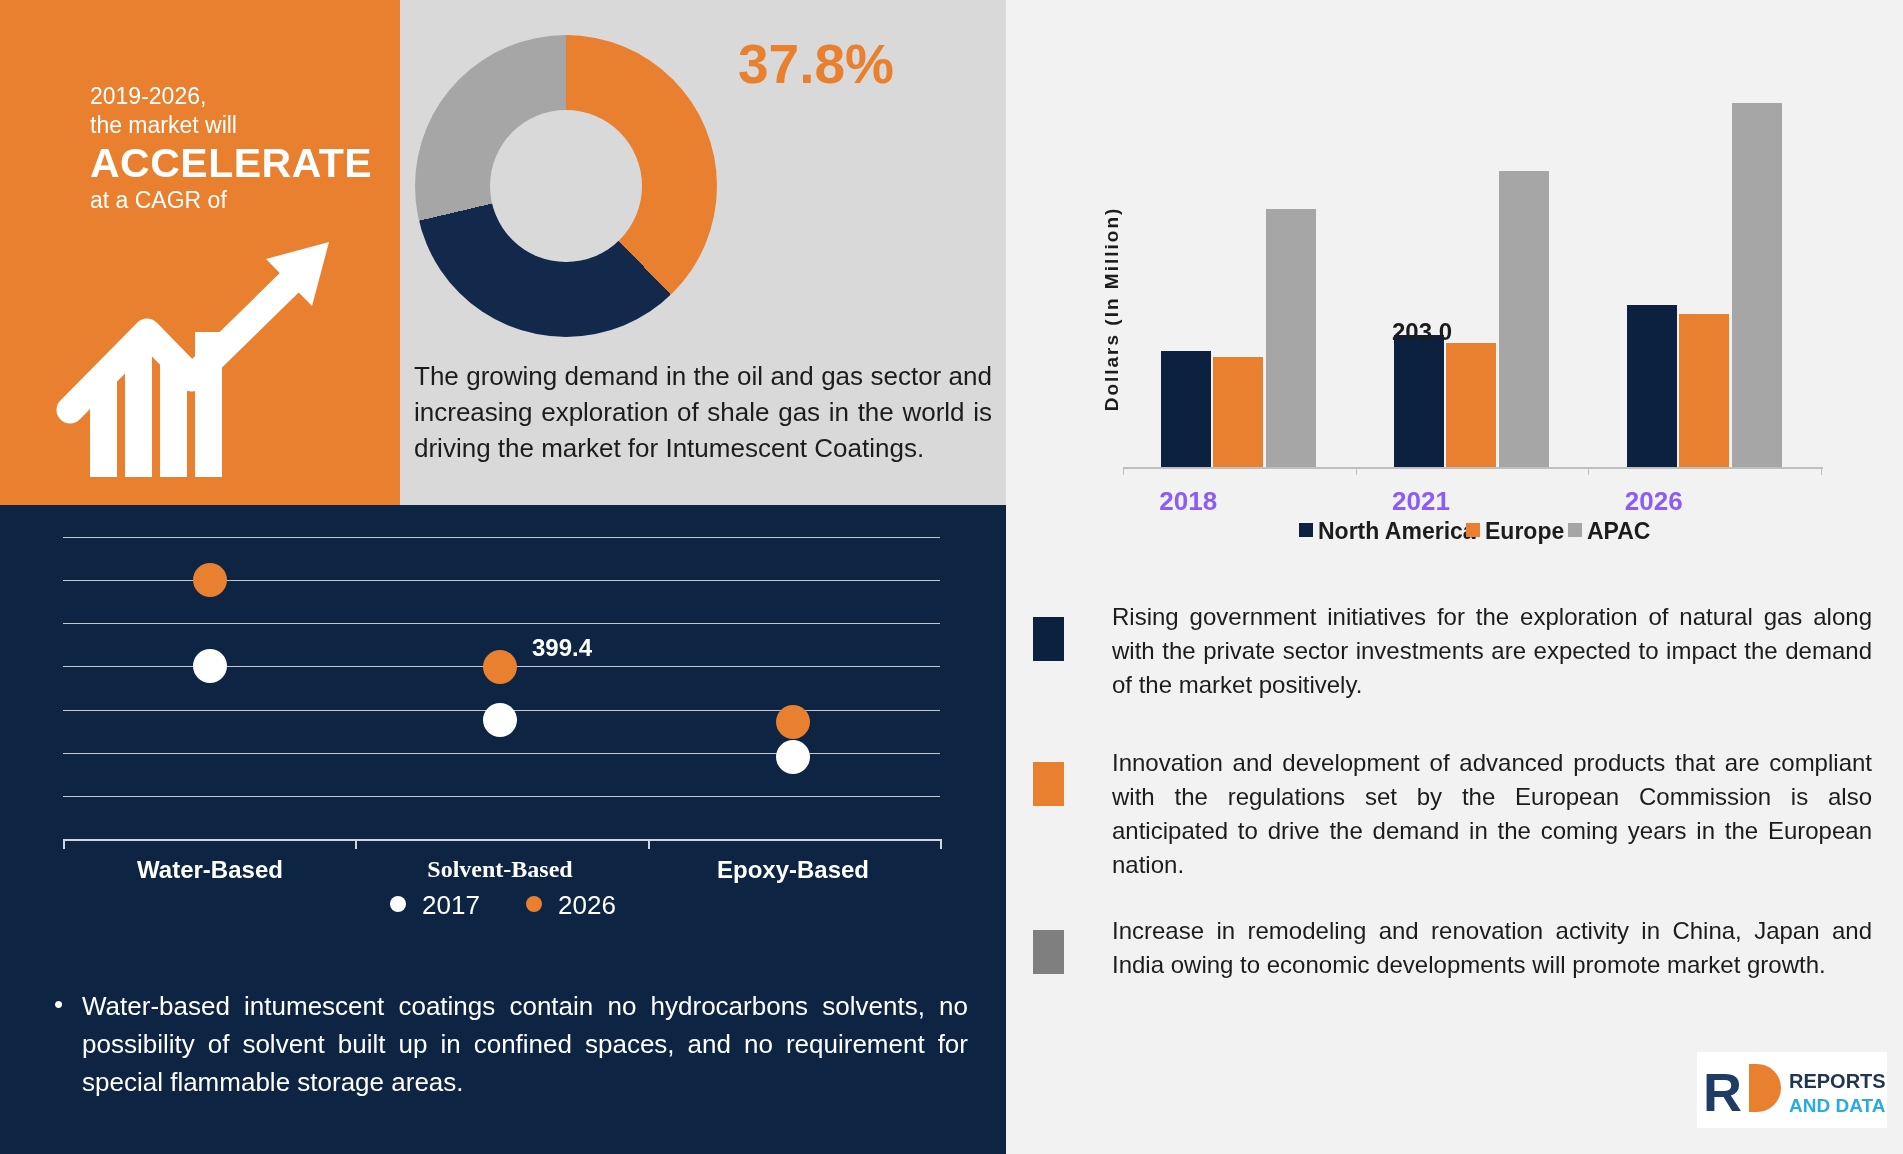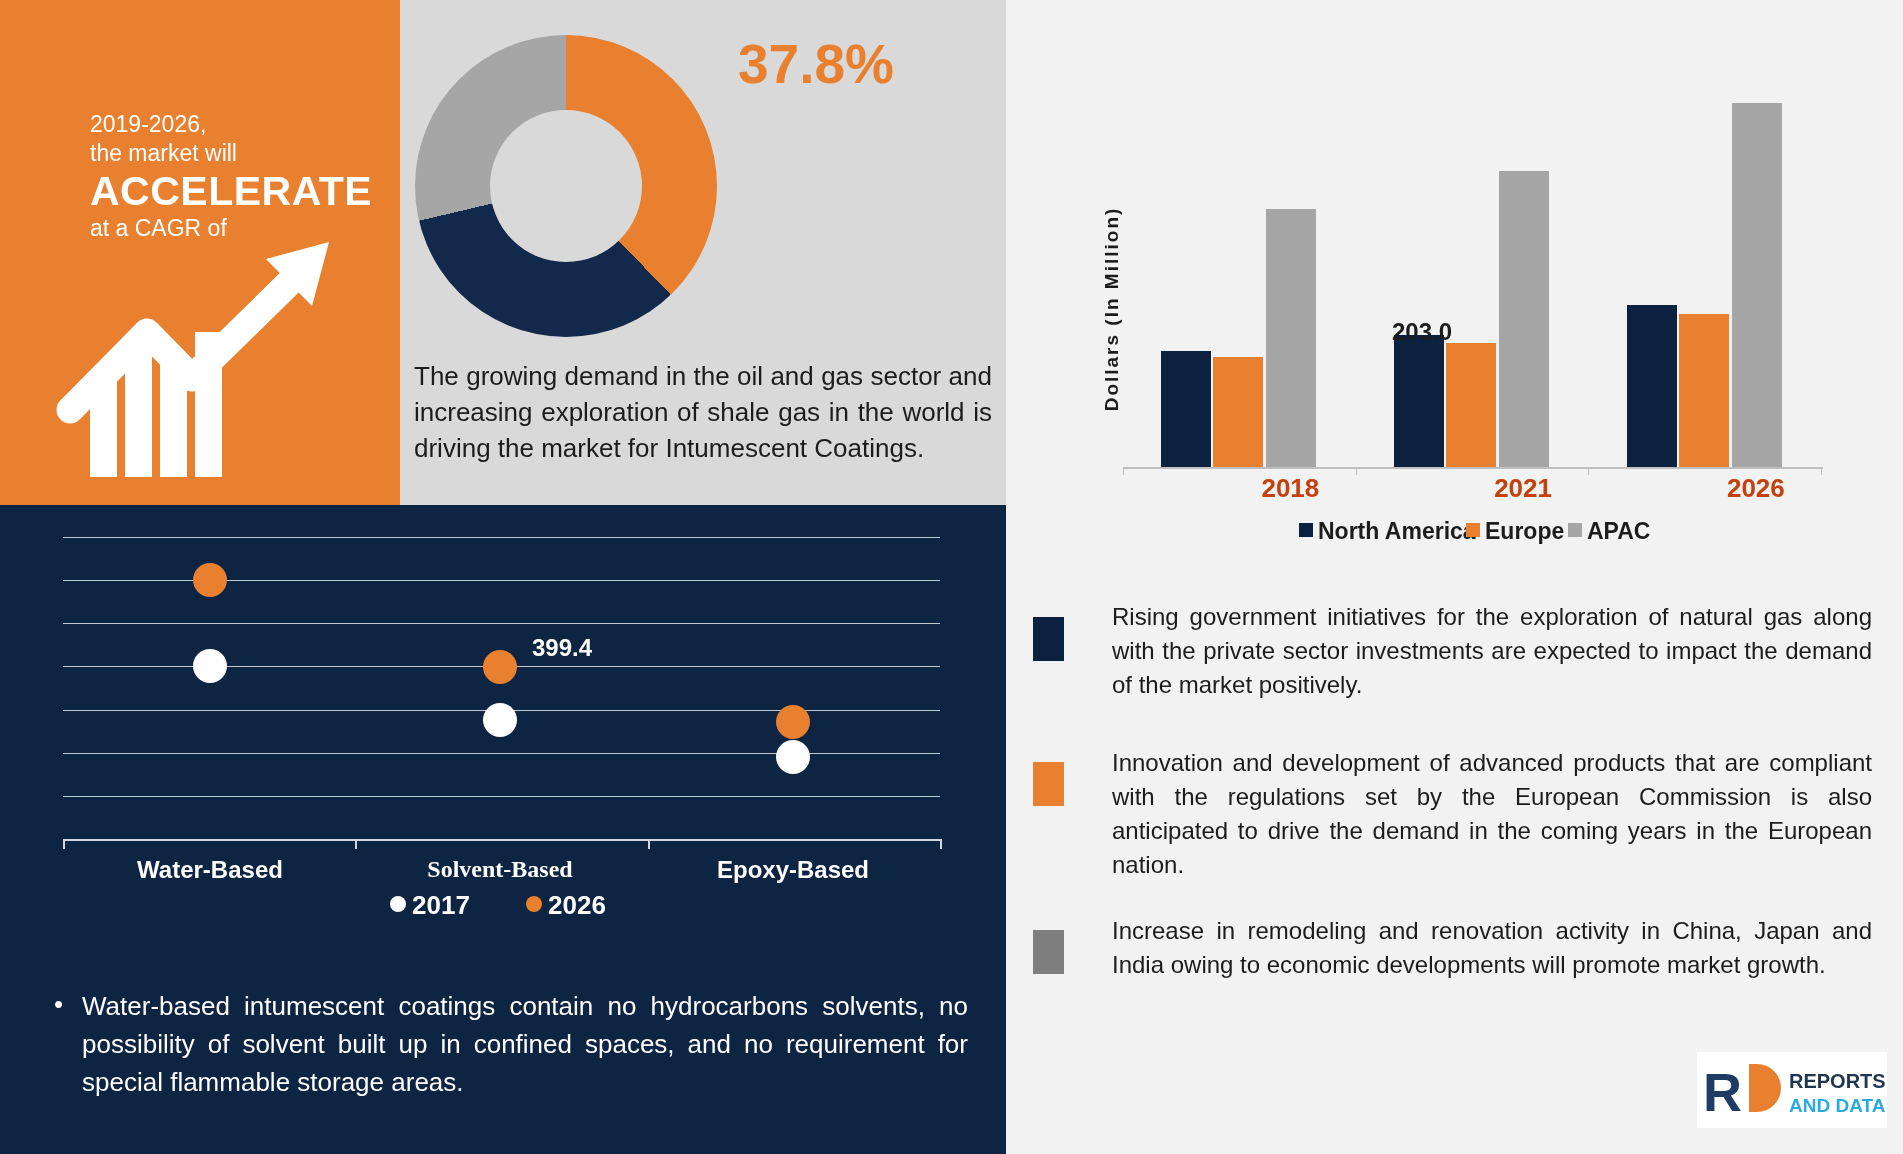--- a/index.html
+++ b/index.html
@@ -5,21 +5,21 @@
   html,body{margin:0;padding:0;background:#fff;}
   #stage{position:relative;width:1903px;height:1154px;overflow:hidden;
          font-family:"Liberation Sans",sans-serif;}
   .panel{position:absolute;}
   .panel.orange{left:0;top:0;width:400px;height:505px;background:#E8802F;}
   .panel.graymid{left:400px;top:0;width:672px;height:505px;background:#D9D9D9;}
   .panel.dark{left:0;top:505px;width:1006px;height:649px;background:#0E2443;}
   .panel.right{left:1006px;top:0;width:897px;height:1154px;background:#F2F2F2;}
 
   
-  .acc-text{position:absolute;left:90px;top:82px;color:#fff;line-height:1.0;margin-top:28px;}
+  .acc-text{position:absolute;left:90px;top:82px;color:#fff;line-height:1.0;}
   .acc-l1,.acc-l2,.acc-l4{font-size:23px;line-height:29px;}
   .acc-l3{font-size:41px;font-weight:bold;line-height:46px;letter-spacing:.5px;}
   .acc-l5{font-size:47px;font-weight:bold;line-height:56px;}
   .grow-icon{position:absolute;left:52px;top:192px;}
 
   
   .donut{position:absolute;left:415px;top:35px;width:302px;height:302px;border-radius:50%;}
   .donut-hole{position:absolute;left:75px;top:75px;width:152px;height:152px;border-radius:50%;background:#D9D9D9;}
   .stat-value{position:absolute;left:738px;top:32px;font-size:55px;font-weight:bold;color:#E8802F;}
   .stat-text{position:absolute;left:738px;top:100px;width:254px;font-size:28px;line-height:39px;color:#1c1c1c;}
@@ -29,32 +29,32 @@
   
   .gridline{position:absolute;height:1px;background:rgba(255,255,255,.75);left:63px;width:877px;}
   .dot-axis{position:absolute;left:63px;top:334px;width:877px;height:2px;background:#cfd6df;}
   .dot-tick{position:absolute;top:334px;width:2px;height:10px;background:#cfd6df;}
   .dot{position:absolute;width:34px;height:34px;border-radius:50%;}
   .dot-cat{position:absolute;top:351px;width:240px;text-align:center;color:#ffffff;
            font-size:24px;font-weight:bold;}
   .dot-data-label{position:absolute;left:532px;top:129px;color:#fff;font-size:24px;font-weight:bold;}
   .dot-legend{position:absolute;left:0;top:385px;width:1006px;height:30px;}
   .dlg-dot{position:absolute;width:16px;height:16px;border-radius:50%;top:6px;}
-  .dlg-label{position:absolute;top:0;color:#fff;font-size:26px;font-weight:bold;}
+  .dlg-label{position:absolute;top:0;color:#fff;font-size:26px;font-weight:normal;margin-left:10px;}
   .dk-bullet-row{position:absolute;left:54px;top:482px;width:914px;color:#fff;}
   .dk-bullet-char{position:absolute;left:0;top:2px;font-size:26px;}
   .dk-bullet-text{position:absolute;left:28px;top:0;width:886px;font-size:26px;line-height:38px;text-align:justify;}
 
   
   .ylabel{position:absolute;left:-94px;top:298px;width:400px;text-align:center;
           transform:rotate(-90deg);font-size:19px;font-weight:bold;letter-spacing:2px;color:#1c1c1c;}
   .bar{position:absolute;}
   .bar-axis{position:absolute;left:117px;top:467px;width:700px;height:2px;background:#BFBFBF;}
   .bar-tick{position:absolute;top:467px;width:1px;height:8px;background:#BFBFBF;}
-  .bar-xlabel{position:absolute;top:473px;width:160px;text-align:right;font-size:26px;font-weight:bold;color:#c2410c;}
+  .bar-xlabel{position:absolute;top:486px;width:160px;text-align:left;font-size:26px;font-weight:bold;color:#8b5cf6;}
   .bar-data-label{position:absolute;left:386px;top:318px;width:80px;font-size:24px;font-weight:bold;color:#1c1c1c;}
   .blg{position:absolute;top:518px;height:24px;}
   .blg .sq{position:absolute;top:5px;width:14px;height:14px;}
   .blg .lbl{position:absolute;left:19px;top:0;font-size:23px;font-weight:bold;color:#1c1c1c;white-space:nowrap;}
 
   
   .rbullet .sq{position:absolute;left:27px;width:31px;height:44px;}
   .rbullet .txt{position:absolute;left:106px;width:760px;font-size:24px;line-height:34px;
                 color:#1c1c1c;text-align:justify;}
   .rb1 .sq{top:617px;} .rb1 .txt{top:600px;}

